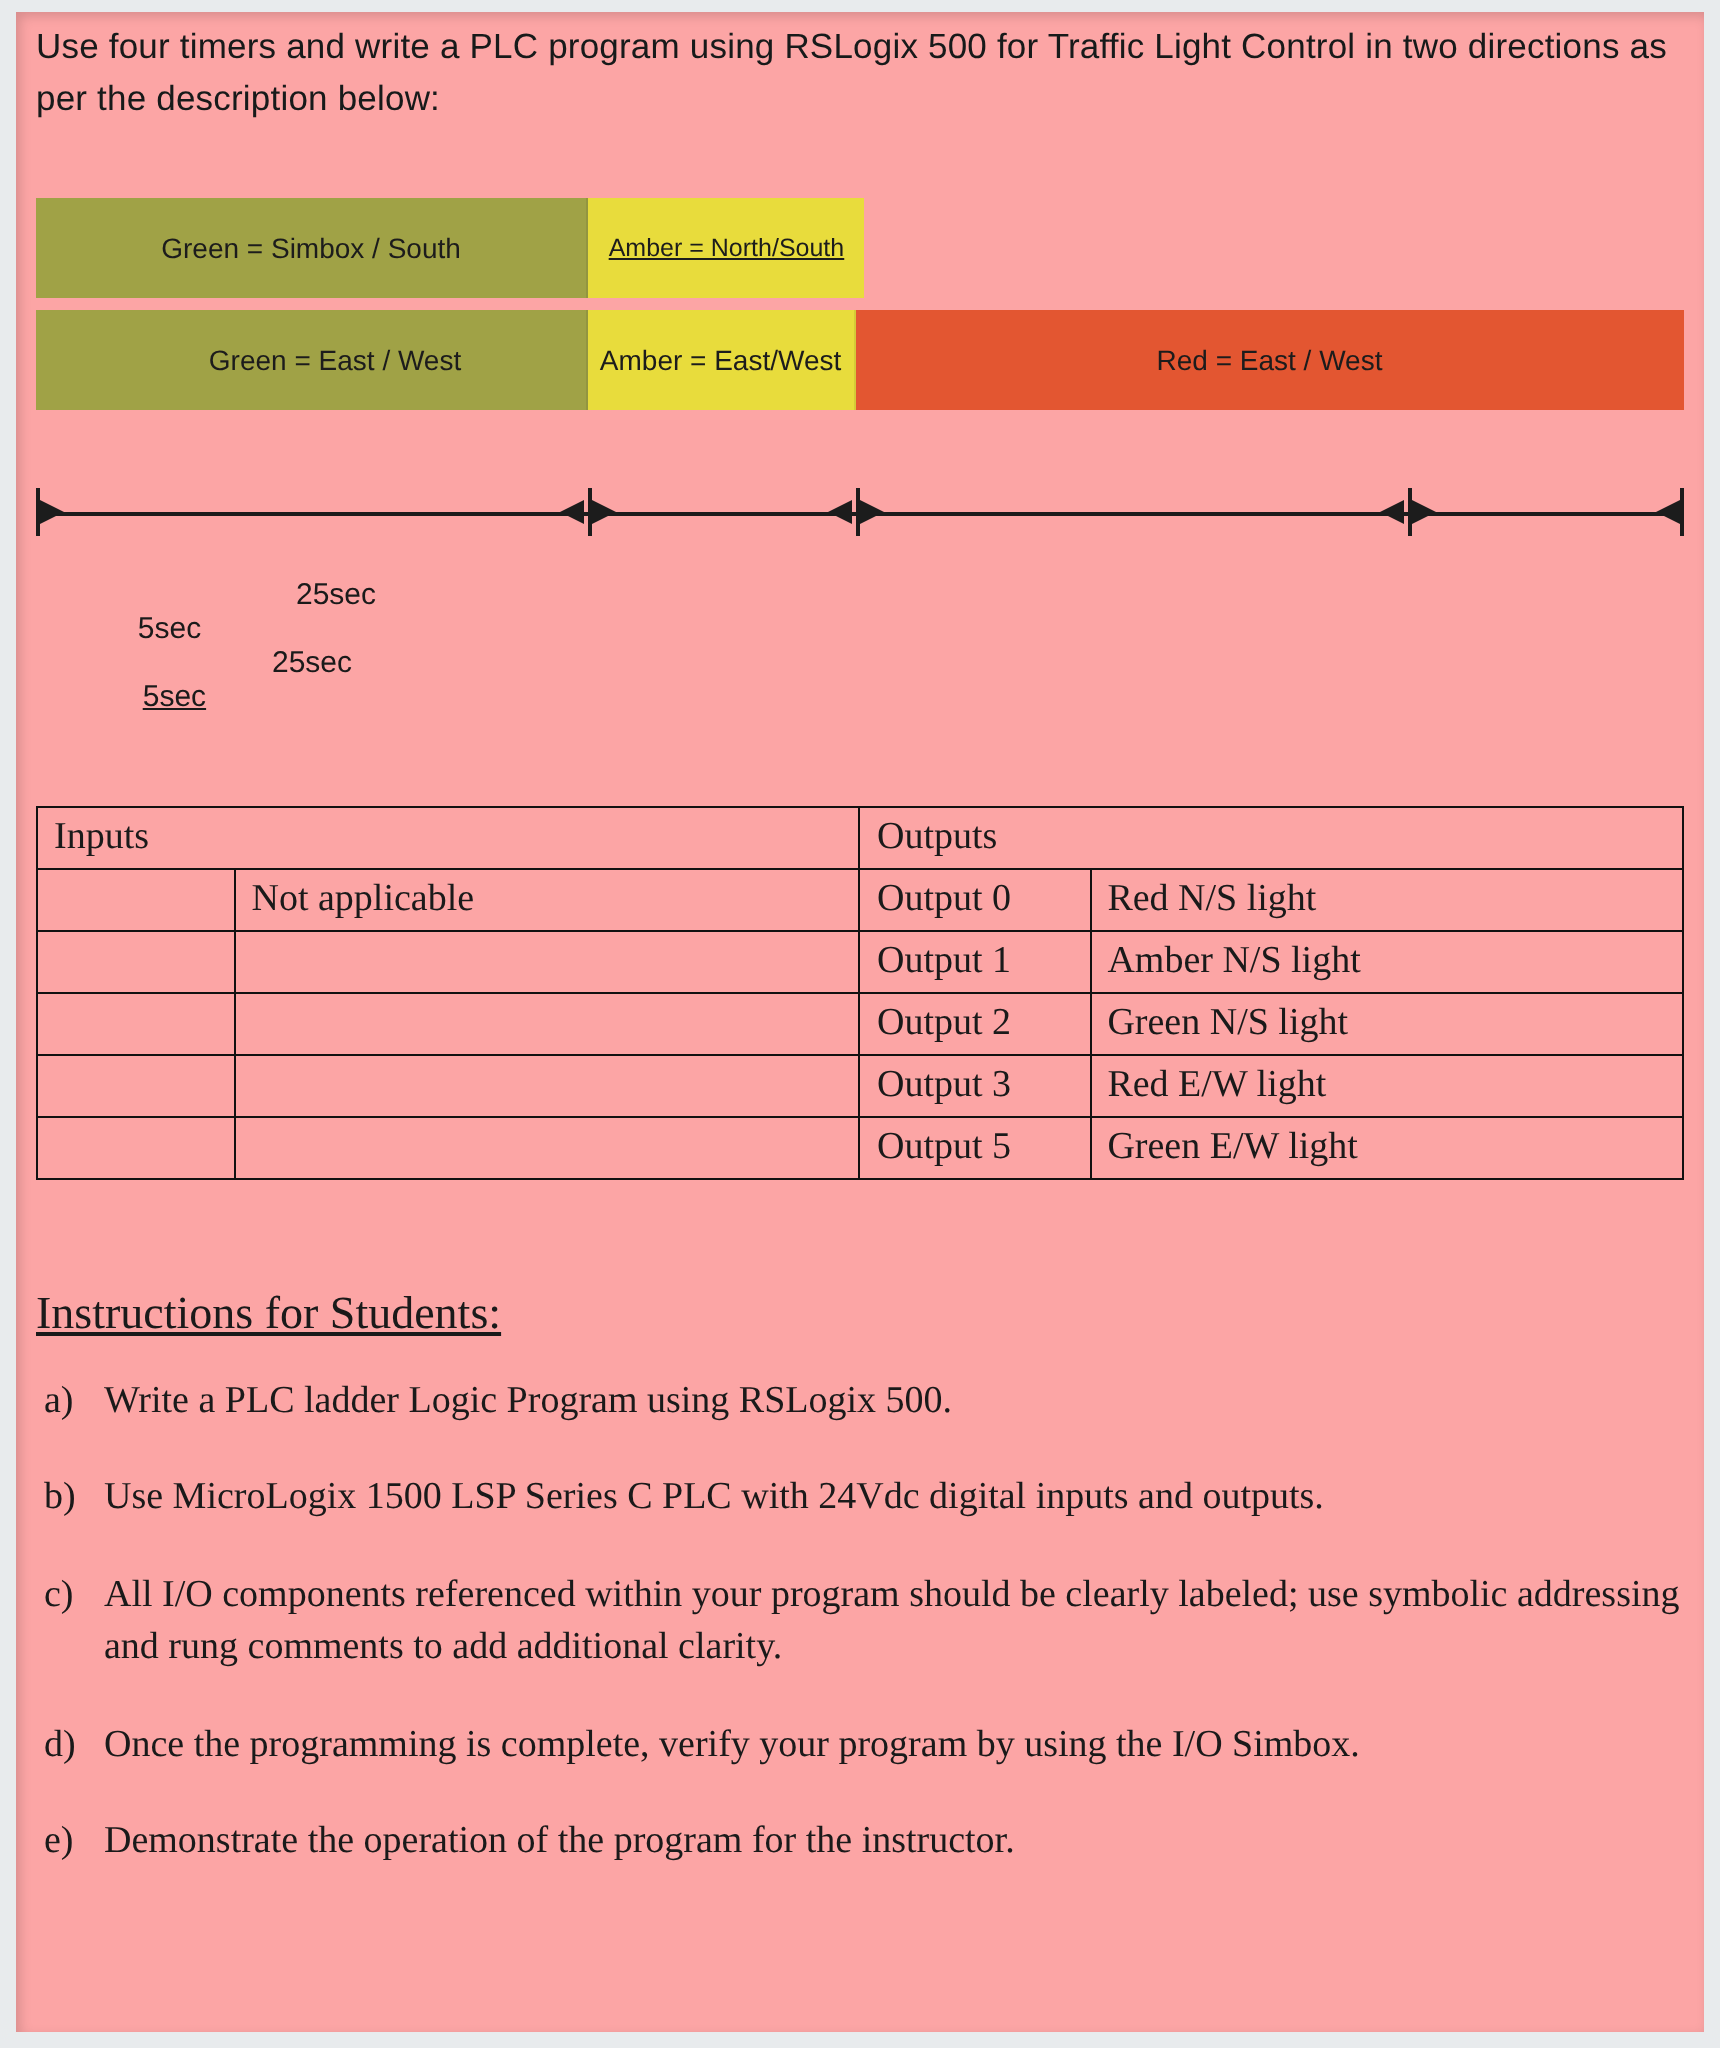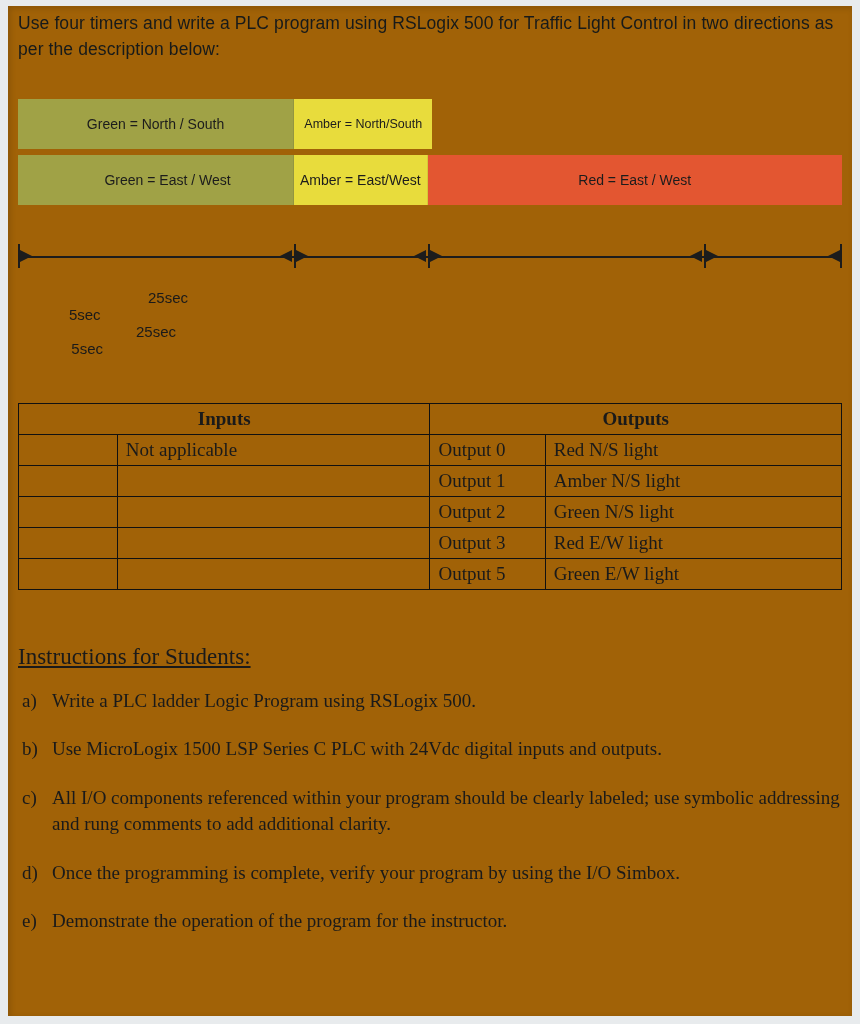--- a/index.html
+++ b/index.html
@@ -5,21 +5,21 @@
   * { box-sizing: border-box; margin: 0; padding: 0; }
   body {
     width: 860px;
     height: 1024px;
     background: #e8ebed;
     font-family: Arial, sans-serif;
     color: #1a1a1a;
     padding: 6px 8px 8px 8px;
   }
   .page {
-    background: #a16207;
+    background: #fca5a5;
     width: 100%;
     height: 100%;
     padding: 0 10px 10px 10px;
     box-shadow: inset 2px 2px 6px rgba(0,0,0,0.15);
   }
   .prompt {
     font-size: 17.5px;
     line-height: 1.5;
     color: #171a1a;
     padding: 4px 2px 28px 0;
@@ -38,21 +38,21 @@
     border-right: 1px solid rgba(0,0,0,0.08);
   }
   .cell:last-child { border-right: none; }
   .red   { background: #e35631; }
   .green { background: #a0a246; }
   .amber { background: #e8dc3c; }
   
   .w25a { width: 33.5%; padding-left: 24px; }
   .w5a  { width: 16.2%; }
   .w25b { width: 33.5%; }
-  .w5b  { width: 16.8%; }
+  .w5b  { width: 16.8%; text-decoration: underline; }
   
   .w30  { width: 49.7%; }
   
   .axis-row {
     display: flex;
     width: 100%;
     align-items: center;
     margin-top: 34px;
     position: relative;
     height: 36px;
@@ -91,22 +91,22 @@
     font-family: "Times New Roman", serif;
     font-size: 19px;
   }
   .io-table td, .io-table th {
     border: 1.5px solid #111;
     padding: 4px 8px;
     text-align: left;
     height: 30px;
   }
   .io-table th {
-    font-weight: bold;
-    text-align: center;
+    font-weight: normal;
+    text-align: left;
   }
   .col-a { width: 12%; }
   .col-b { width: 38%; }
   .col-c { width: 14%; }
   .col-d { width: 36%; }
   
   .instr-head {
     font-family: "Times New Roman", serif;
     font-size: 23px;
     text-decoration: underline;
@@ -151,21 +151,21 @@
 </style>
 </head>
 <body>
 
 <div class="page">
 
   <div class="prompt">Use four timers and write a PLC program using RSLogix 500 for Traffic Light Control in two directions as per the description below:</div>
 
   <div class="diagram">
     <div class="row">
-      <div class="cell green w25b">Green = North / South</div>
+      <div class="cell green w25b">Green = Simbox / South</div>
       <div class="cell amber w5b" style="font-size:12.5px">Amber = North/South</div>
     </div>
     <div class="gap"></div>
     <div class="row">
       <div class="cell green w25a">Green = East / West</div>
       <div class="cell amber w5a">Amber = East/West</div>
       <div class="cell red" style="width:50.3%">Red = East / West</div>
     </div>
 
     <div class="axis-row">

